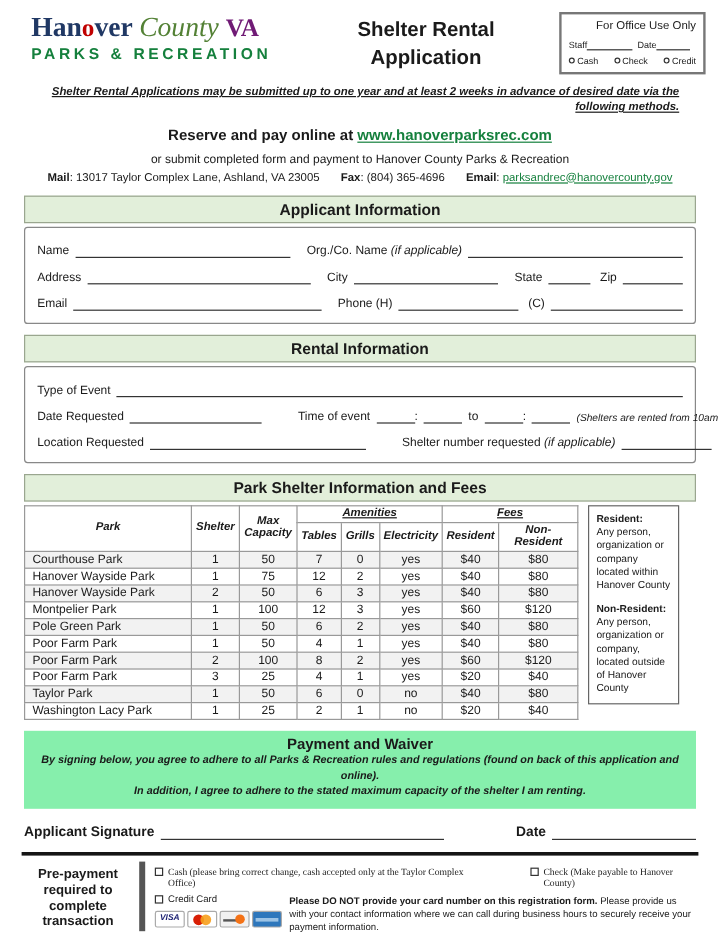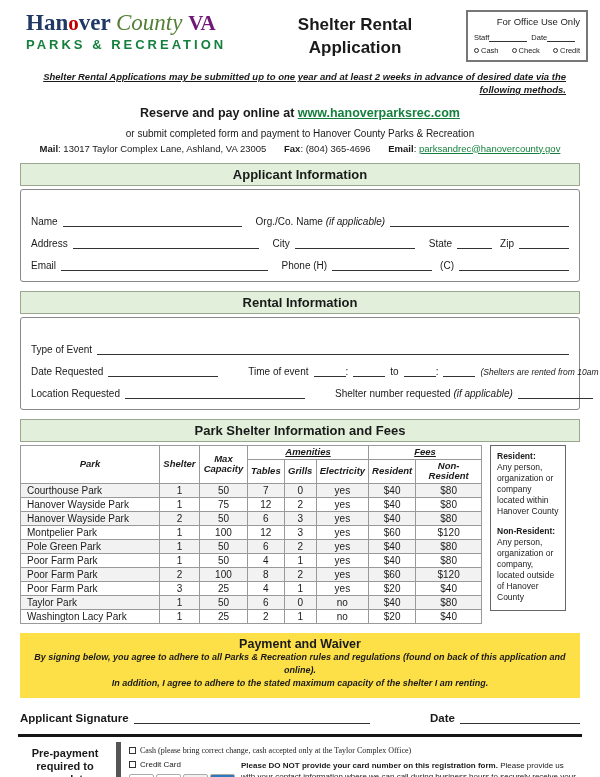--- a/index.html
+++ b/index.html
@@ -31,21 +31,21 @@
   .submit-line { text-align: center; font-size: 10px; margin-top: 8px; }
   .contact-line { text-align: center; font-size: 9.5px; margin-top: 4px; }
   .contact-line b { font-weight: bold; }
   .gap15 { display: inline-block; width: 15px; }
 
   
   .section { margin: 9px 20px 0; }
   .band { background: #e2efda; border: 1px solid #9aa68f; text-align: center; font-weight: bold; font-size: 13px; padding: 3px 0; }
   .sec-box { border: 1px solid #888; border-radius: 3px; margin-top: 3px; padding: 6px 10px 10px; font-size: 10px; }
   .frow { display: flex; align-items: flex-end; margin-top: 11px; }
-  .frow:first-child { margin-top: 20px; text-align: right; }
+  .frow:first-child { margin-top: 8px; text-align: right; }
   .lbl { white-space: nowrap; padding-right: 5px; }
   .it { font-style: italic; }
   .fill { flex: 1; border-bottom: 1px solid #333; height: 11px; min-width: 18px; }
   .fx { flex: none; }
   .w35 { width: 35px; } .w50 { width: 50px; } .w100 { width: 100px; } .w110 { width: 110px; }
   .w120 { width: 120px; } .w32 { width: 32px; } .w180 { width: 180px; } .w75 { width: 75px; }
   .sp8 { width: 8px; flex: none; } .sp14 { width: 14px; flex: none; } .sp30 { width: 30px; flex: none; }
 
   
   .fees-wrap { display: flex; margin-top: 3px; gap: 8px; align-items: flex-start; }
@@ -56,21 +56,21 @@
   table.fees tr.alt { background: #f2f2f2; }
   .grp { text-decoration: underline; }
   .c-park { width: 140px; } .c-shelter { width: 40px; } .c-max { width: 48px; }
   .c-tables { width: 36px; } .c-grills { width: 32px; } .c-elec { width: 52px; }
   .c-res { width: 42px; } .c-nonres { width: 66px; }
   .sidebar { width: 76px; border: 1px solid #666; padding: 5px 6px 7px; font-size: 8.5px; line-height: 1.3; }
   .sb-title { font-weight: bold; }
   .sb-gap { height: 9px; }
 
   
-  .waiver { margin: 9px 20px 0; background: #fde047; padding: 4px 2px 7px; }
+  .waiver { margin: 9px 20px 0; background: #86efac; padding: 4px 2px 7px; }
   .w-title { text-align: center; font-weight: bold; font-size: 12.5px; }
   .w-line { text-align: center; font-weight: bold; font-style: italic; font-size: 9px; line-height: 1.45; }
 
   
   .sig-row { margin: 14px 20px 0; display: flex; align-items: flex-end; font-size: 11.5px; font-weight: bold; }
   .sig-row .fill { height: 12px; }
 
   .rule { height: 3px; background: #151515; margin: 10px 18px 0; }
 
   
@@ -355,20 +355,24 @@
 
   <div class="prepay">
     <div class="pp-label">Pre-payment required to complete transaction</div>
     <div class="pp-bar"></div>
     <div class="pp-content">
       <div class="pp-row1">
         <span class="pp-opt">
             <span class="checkbox"></span>
             <span>Cash (please bring correct change, cash accepted only at the Taylor Complex Office)</span>
           </span>
+        <span class="pp-opt">
+            <span class="checkbox"></span>
+            <span>Check (Make payable to Hanover County)</span>
+          </span>
       </div>
       <div class="pp-row2">
         <div class="pp-credit-col">
           <span class="pp-opt">
               <span class="checkbox"></span>
               <span>Credit Card</span>
             </span>
           <div class="cards">
             <span class="card visa">VISA</span>
             <span class="card mc"></span>

